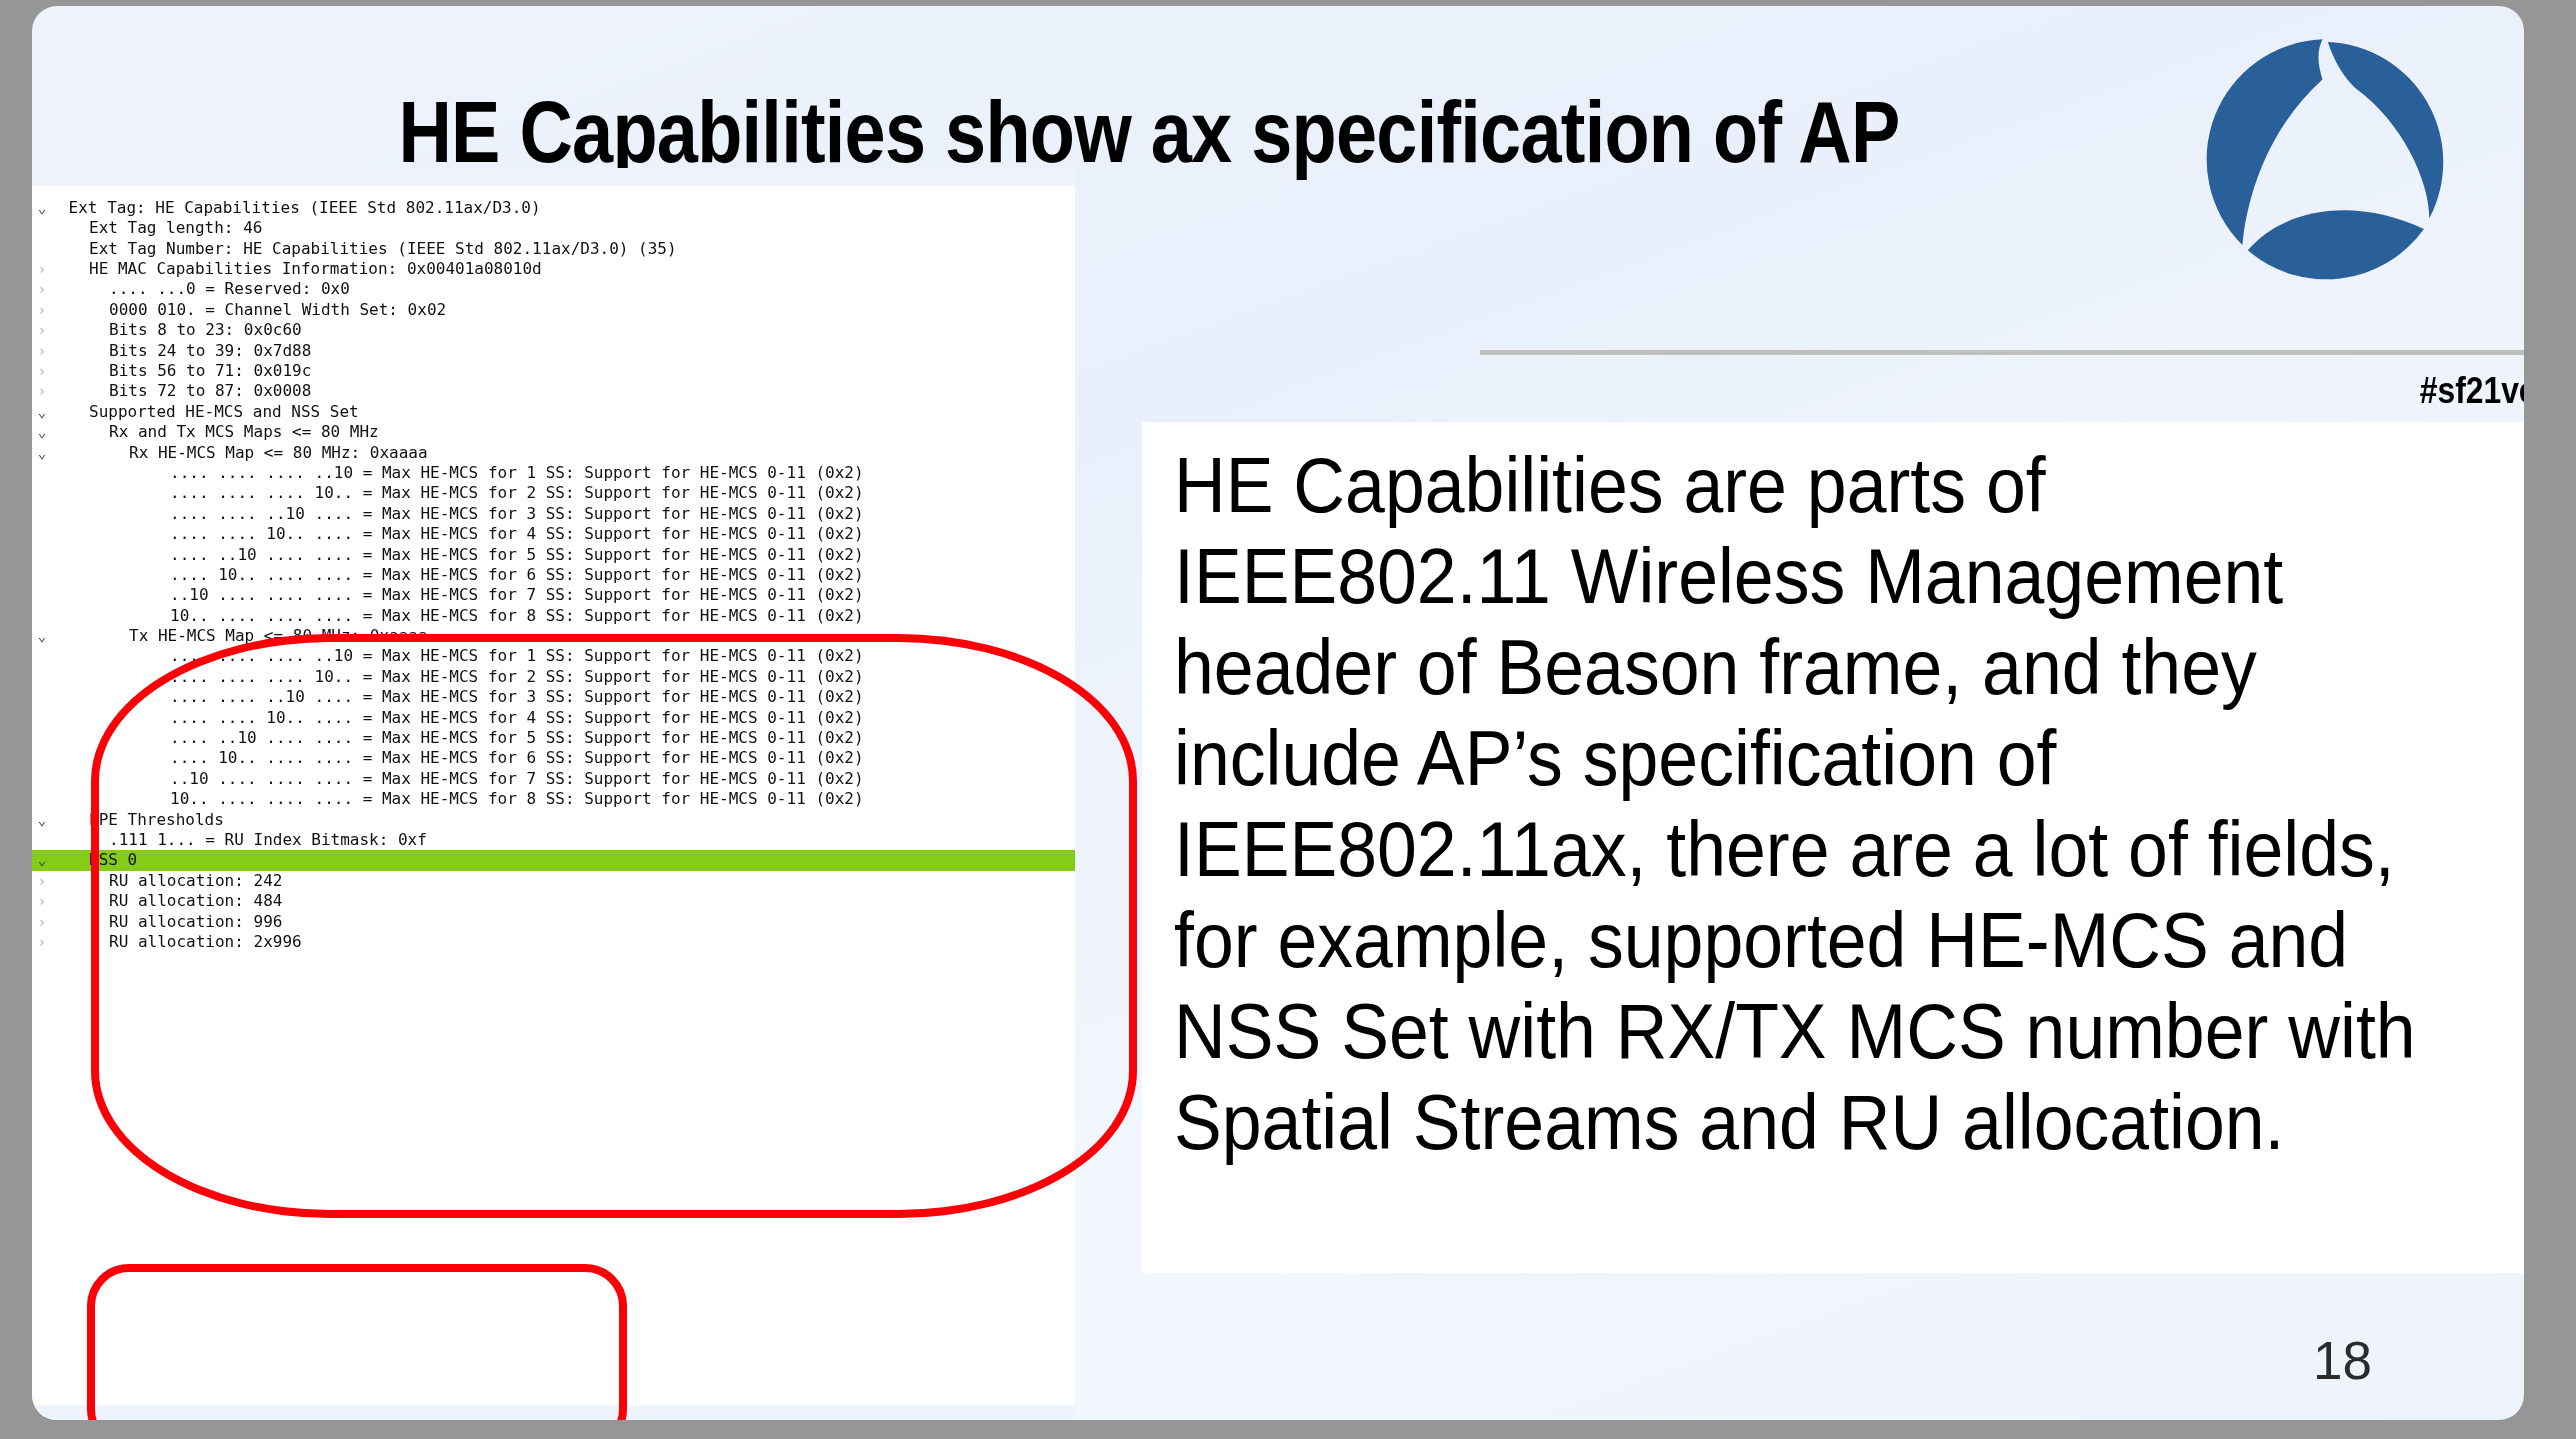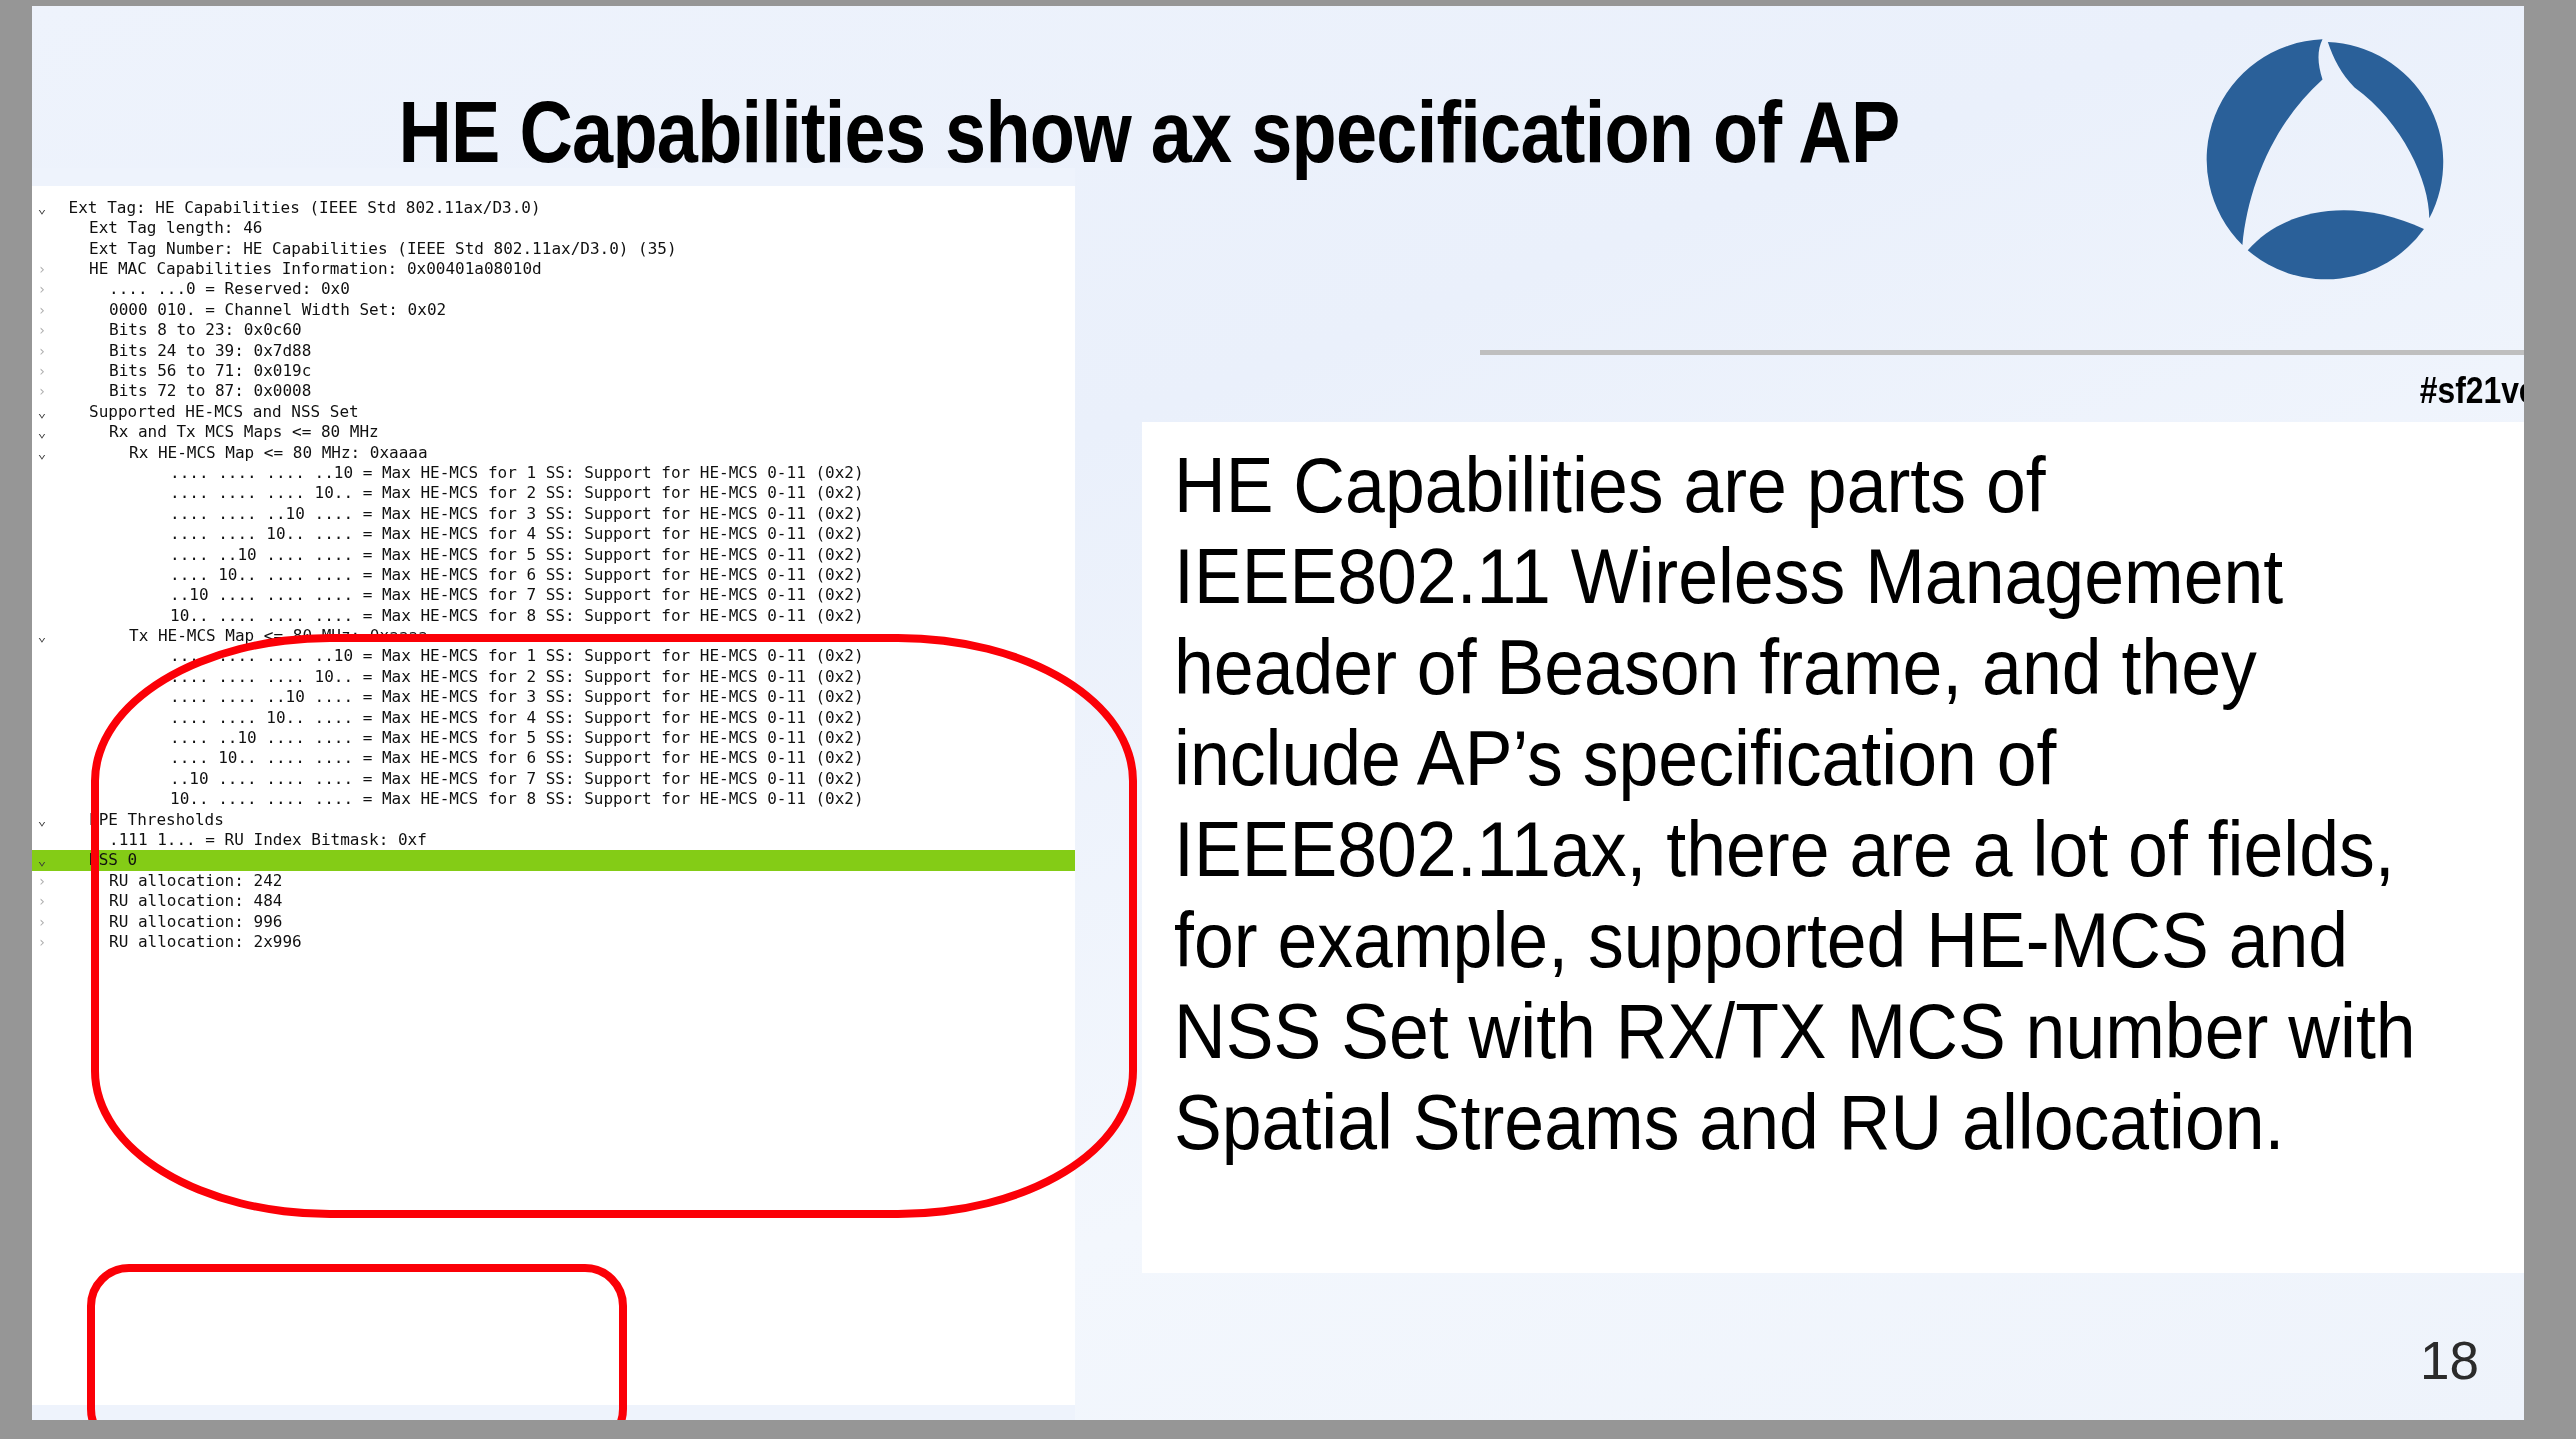--- a/index.html
+++ b/index.html
@@ -3,20 +3,21 @@
 <meta charset="utf-8">
 <style>
   html,body{margin:0;padding:0;background:#969696;}
   body{width:2576px;height:1439px;overflow:hidden;font-family:"Liberation Sans",sans-serif;}
 
   
   #slide{
     position:absolute;left:32px;top:6.4px;width:2492px;height:1414px;
     background:linear-gradient(160deg,#eef3fc 0%,#eaf0fb 35%,#f3f7fd 70%,#eef3fb 100%);
     overflow:hidden;
+    border-radius:25px;
   }
 
   
   #title{
     position:absolute;left:101px;top:66px;width:2032px;height:120px;
     display:flex;align-items:center;justify-content:center;
     font-family:"Liberation Sans Narrow","Liberation Sans",sans-serif;
     font-weight:bold;font-size:88px;color:#000;letter-spacing:-0.9px;
     transform:scaleX(.84);transform-origin:center center;white-space:nowrap;
   }
@@ -68,21 +69,21 @@
     background:#ffffff;
   }
   #bodytext{
     position:absolute;left:1142px;top:434px;width:1361px;
     font-family:"Liberation Sans Narrow","Liberation Sans",sans-serif;
     font-size:77px;line-height:91px;color:#000;
     transform:scaleX(.93);transform-origin:left top;
   }
 
   #pagenum{
-    position:absolute;left:2281px;top:1324px;width:166px;text-align:right;
+    position:absolute;left:2281px;top:1324px;width:166px;text-align:left;
     font-family:"Liberation Sans",sans-serif;font-size:53px;color:#2b2b2b;
   }
 </style>
 </head>
 <body>
 
 <div id="slide">
 
   <div id="title">HE Capabilities show ax specification of AP</div>
 

